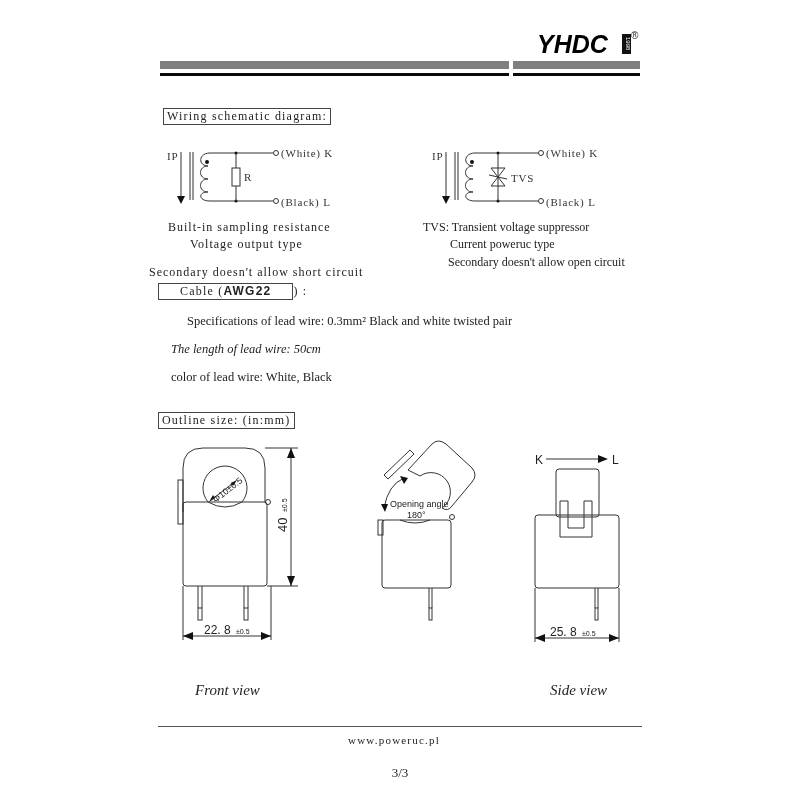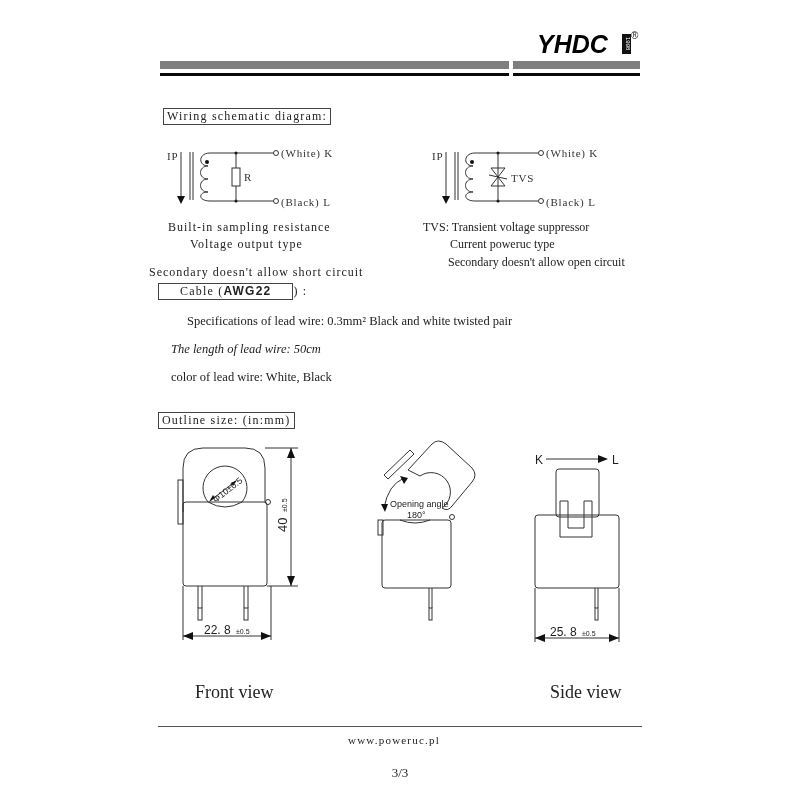--- a/index.html
+++ b/index.html
@@ -7,21 +7,21 @@
   .abs { position: absolute; }
   .logo { left: 537px; top: 30px; font-family: "Liberation Sans", sans-serif; font-weight: bold; font-style: italic; font-size: 25px; letter-spacing: 0px; color: #000000; }
   .logo-since { left: 622px; top: 34px; width: 9px; height: 20px; background: #111; color: #fff; font-size: 6px; writing-mode: vertical-rl; font-family: "Liberation Sans", sans-serif; text-align: center; }
   .logo-reg { left: 631px; top: 30px; font-size: 10px; font-family: "Liberation Sans", sans-serif; }
   .bar-gray { height: 8px; background: #7f7f7f; top: 61px; }
   .bar-black { height: 3px; background: #0a0a0a; top: 73px; }
   .boxed-label { border: 1px solid #444; padding: 0 3px; font-size: 12px; letter-spacing: 1.2px; height: 15px; line-height: 15px; }
   .caption { font-size: 12px; letter-spacing: 1px; white-space: nowrap; }
   .caption-r { font-size: 12px; white-space: nowrap; }
   .spec { font-size: 12.5px; white-space: nowrap; }
-  .view-label { font-size: 18px; }
+  .view-label { font-size: 15px; font-style: italic; }
   .footer-rule { left: 158px; top: 726px; width: 484px; height: 1px; background: #555; }
   .footer-url { top: 734px; left: 0; width: 788px; text-align: center; font-size: 11px; letter-spacing: 1.2px; }
   .page-num { top: 765px; left: 0; width: 800px; text-align: center; font-size: 13px; }
   svg { position: absolute; overflow: visible; }
   .ln { stroke: #333; stroke-width: 1; fill: none; }
   .schem-txt { font-family: "Liberation Serif", serif; font-size: 11px; fill: #333; letter-spacing: 0.8px; }
   .dim-txt { font-family: "Liberation Sans", sans-serif; fill: #222; }
 </style>
 </head>
 <body>

